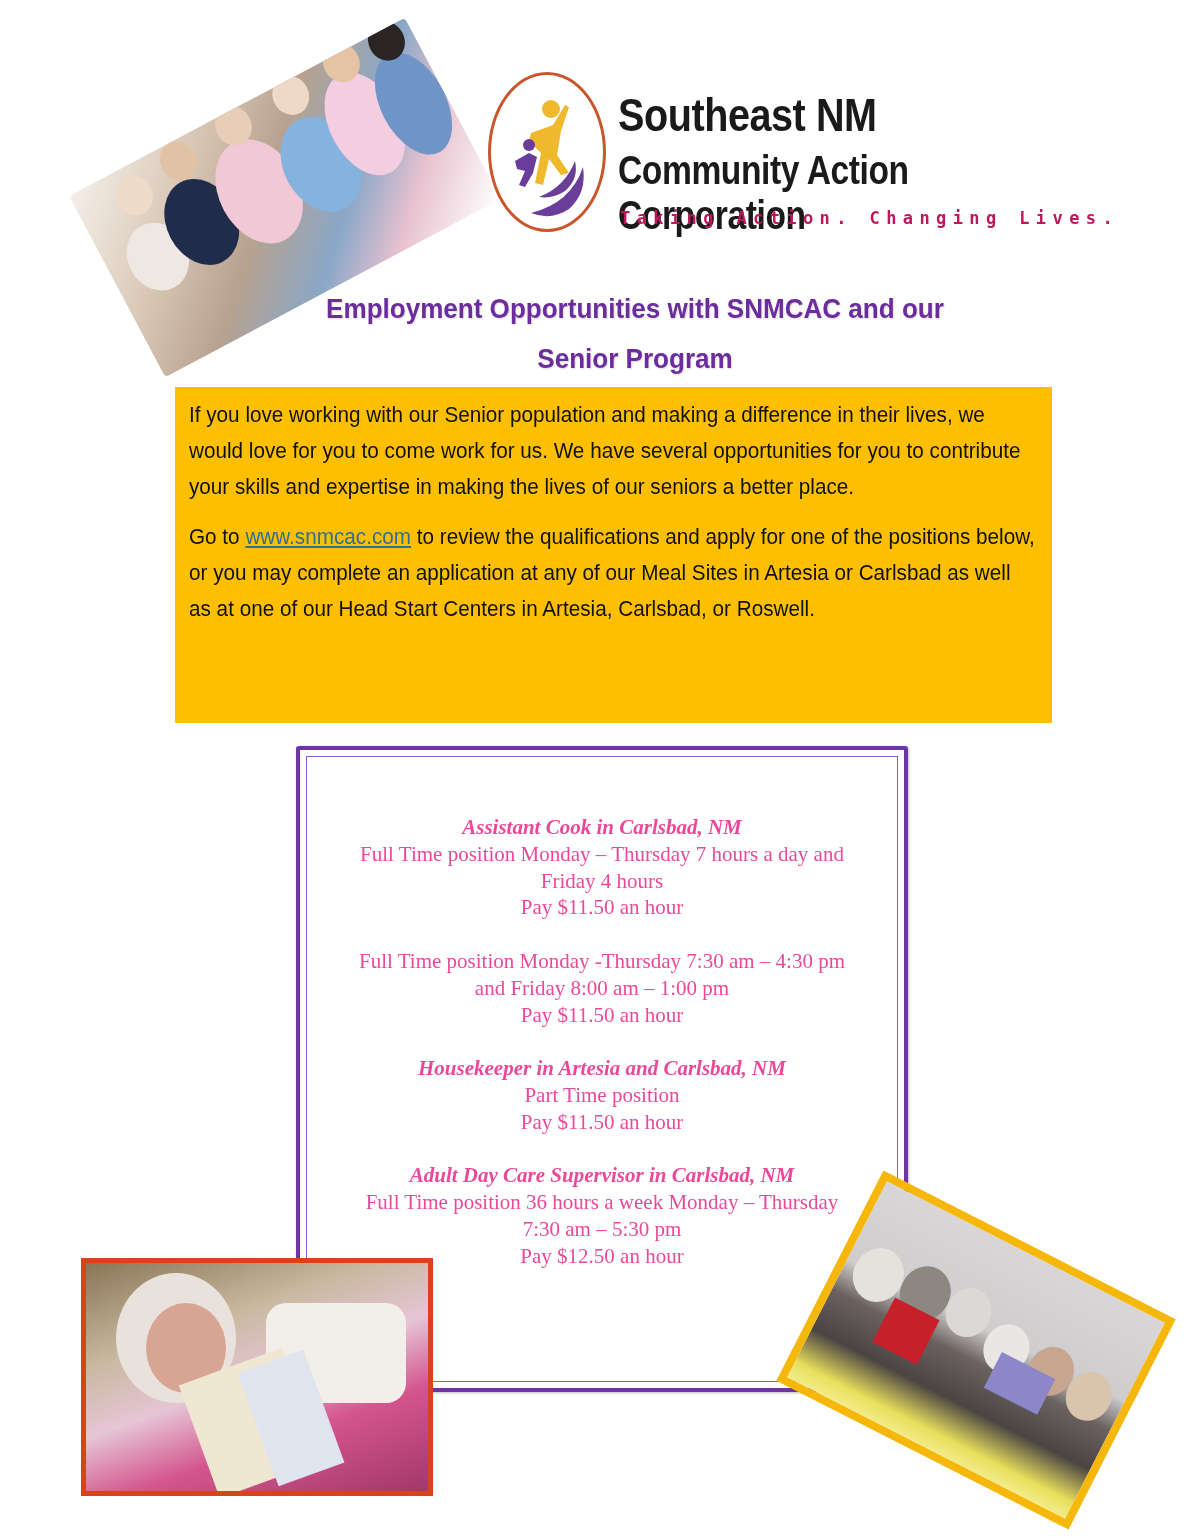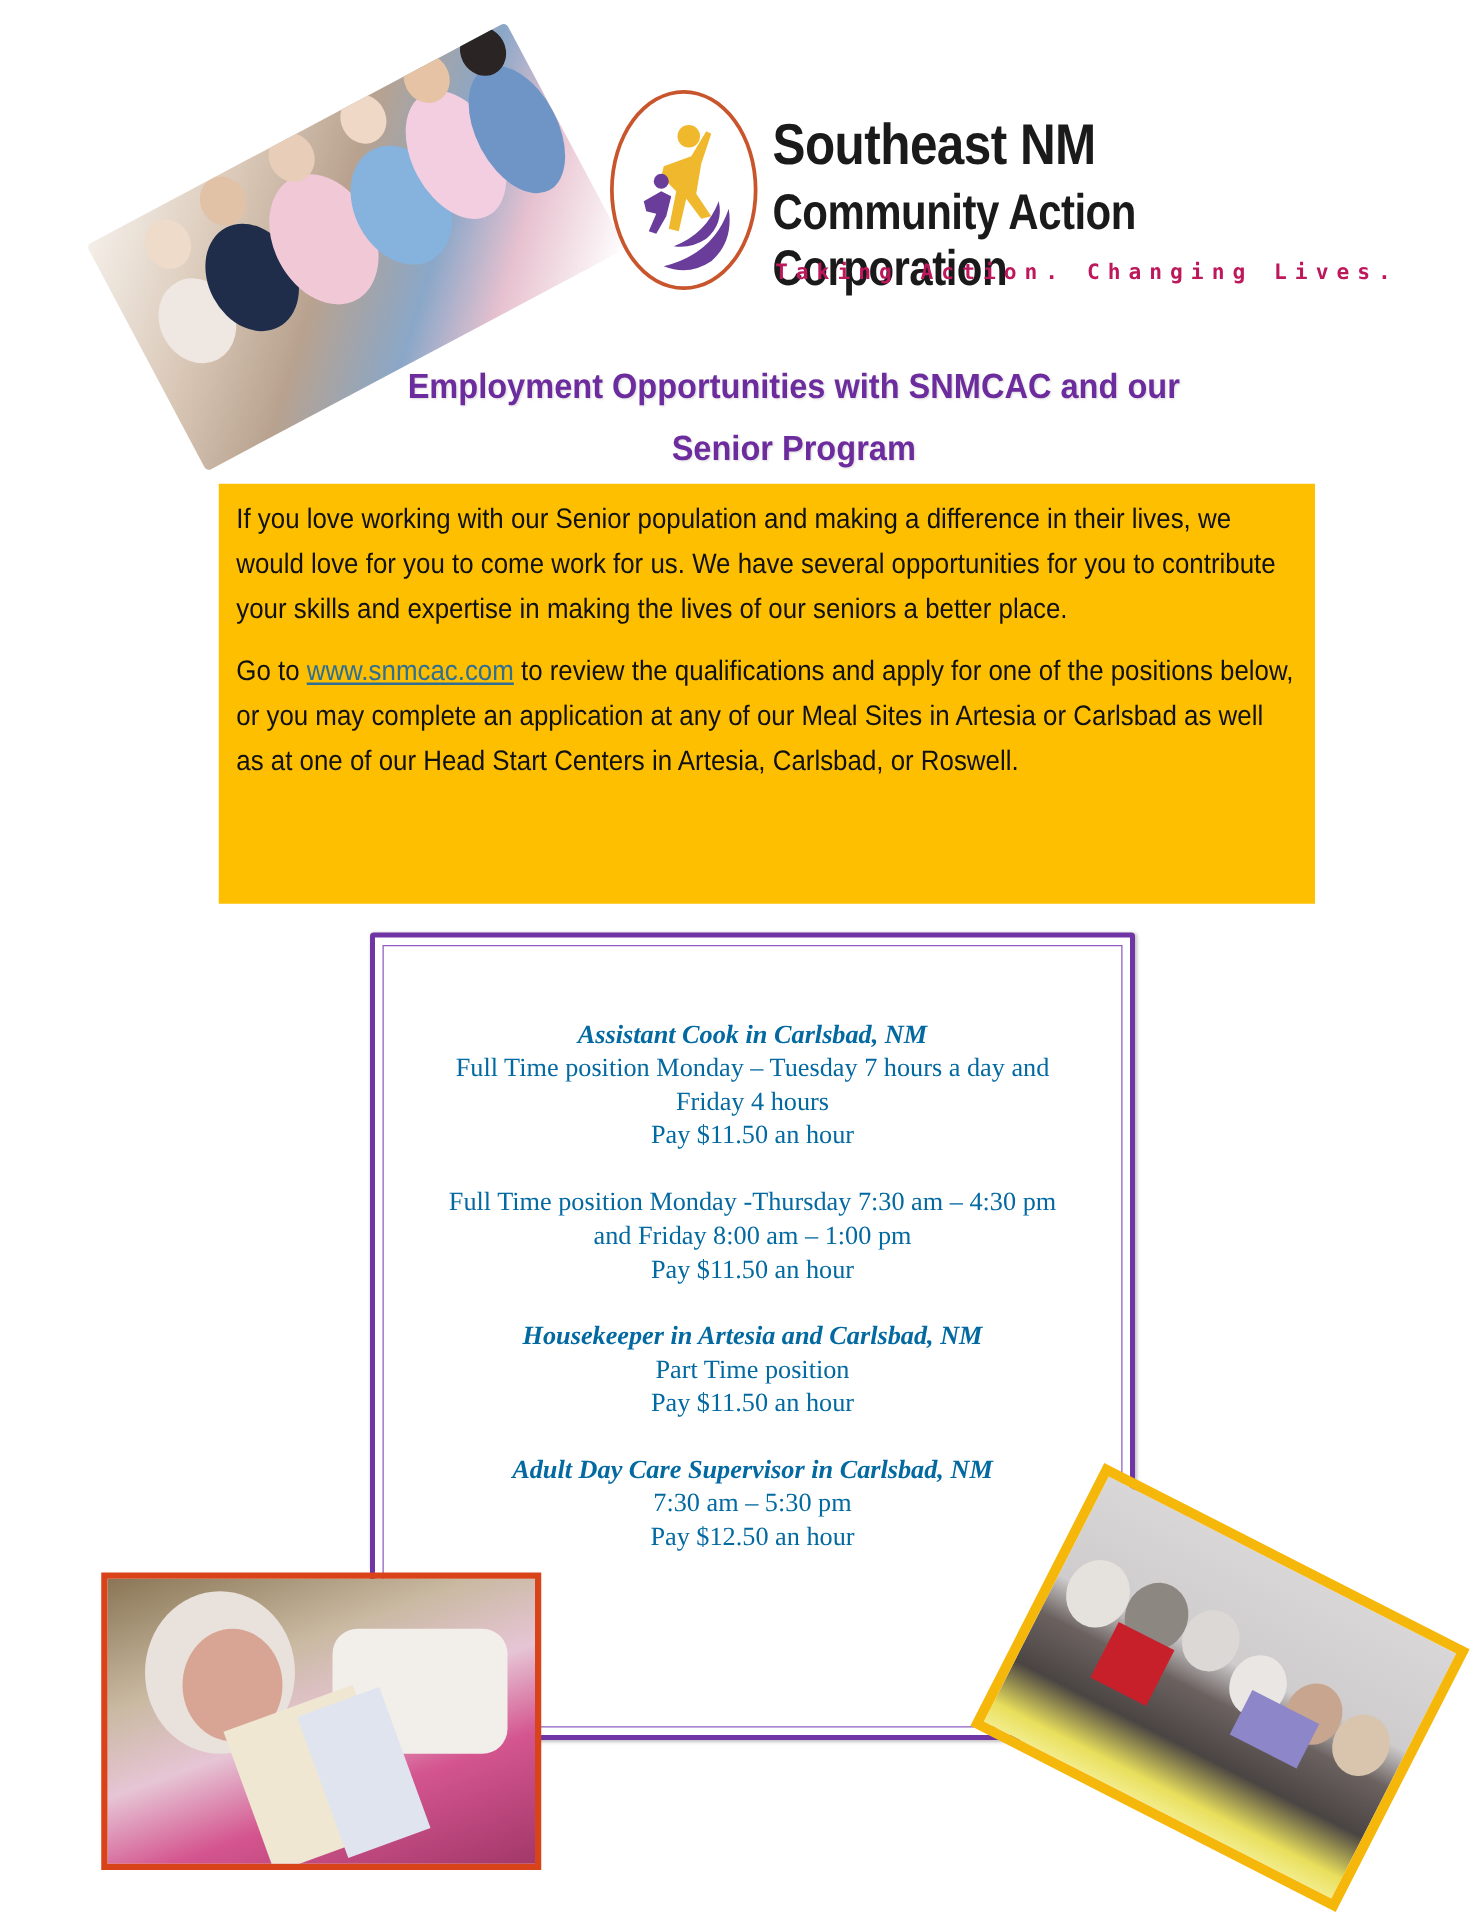--- a/index.html
+++ b/index.html
@@ -58,21 +58,21 @@
   .positions-box {
     position: absolute; left: 296px; top: 746px; width: 612px; height: 646px;
     border: 4px solid #6f35a5; border-radius: 3px; box-sizing: border-box; background: #fff;
     box-shadow: 1px 1px 3px rgba(0,0,0,0.25);
   }
   .positions-box .inner {
     position: absolute; left: 6px; top: 6px; right: 6px; bottom: 6px; border: 1.5px solid #8e5cc0;
   }
   .positions-list {
     position: absolute; left: 296px; top: 814px; width: 612px; text-align: center;
-    font-family: "Liberation Serif", serif; color: #0369a1; font-size: 21px; line-height: 26.8px;
+    font-family: "Liberation Serif", serif; color: #ec4899; font-size: 21px; line-height: 26.8px;
   }
   .job { margin-bottom: 26.8px; }
   .job-title { font-weight: bold; font-style: italic; }
 
   
   .photo-reading {
     position: absolute; left: 81px; top: 1258px; width: 352px; height: 238px;
     border: 5px solid #d8431a; box-sizing: border-box; overflow: hidden;
     background: linear-gradient(160deg, #8a7656 0%, #c9b9a1 30%, #e6c5d5 50%, #d4558f 70%, #a2386a 100%);
   }
@@ -125,36 +125,37 @@
   <p>If you love working with our Senior population and making a difference in their lives, we would love for you to come work for us.  We have several opportunities for you to contribute your skills and expertise in making the lives of our seniors a better place.</p>
   <p><span>Go to </span><a href="#">www.snmcac.com</a><span> to review the qualifications and apply for one of the positions below, or you may complete an application at any of our Meal Sites in Artesia or Carlsbad as well as at one of our Head Start Centers in Artesia, Carlsbad, or Roswell.</span></p>
 </div>
 
 <div class="positions-box">
   <div class="inner"></div>
 </div>
 <div class="positions-list">
   <div class="job">
     <div class="job-title">Assistant Cook in Carlsbad, NM</div>
-    <div>Full Time position Monday – Tuesday 7 hours a day and</div>
+    <div>Full Time position Monday – Thursday 7 hours a day and</div>
     <div>Friday 4 hours</div>
     <div>Pay $11.50 an hour</div>
   </div>
   <div class="job">
     <div>Full Time position Monday -Thursday 7:30 am – 4:30 pm</div>
     <div>and Friday 8:00 am – 1:00 pm</div>
     <div>Pay $11.50 an hour</div>
   </div>
   <div class="job">
     <div class="job-title">Housekeeper in Artesia and Carlsbad, NM</div>
     <div>Part Time position</div>
     <div>Pay $11.50 an hour</div>
   </div>
   <div class="job">
     <div class="job-title">Adult Day Care Supervisor in Carlsbad, NM</div>
+    <div>Full Time position 36 hours a week Monday – Thursday</div>
     <div>7:30 am – 5:30 pm</div>
     <div>Pay $12.50 an hour</div>
   </div>
 </div>
 
 <div class="photo-reading">
   <div class="shape" style="left:30px;top:10px;width:120px;height:130px;border-radius:50%;background:#e9e2dc;"></div>
   <div class="shape" style="left:60px;top:40px;width:80px;height:90px;border-radius:50%;background:#d8a594;"></div>
   <div class="shape" style="left:180px;top:40px;width:140px;height:100px;border-radius:20px;background:#f2eeea;"></div>
   <div class="shape" style="left:110px;top:100px;width:110px;height:120px;background:#efe7d2;transform:rotate(-20deg);"></div>

